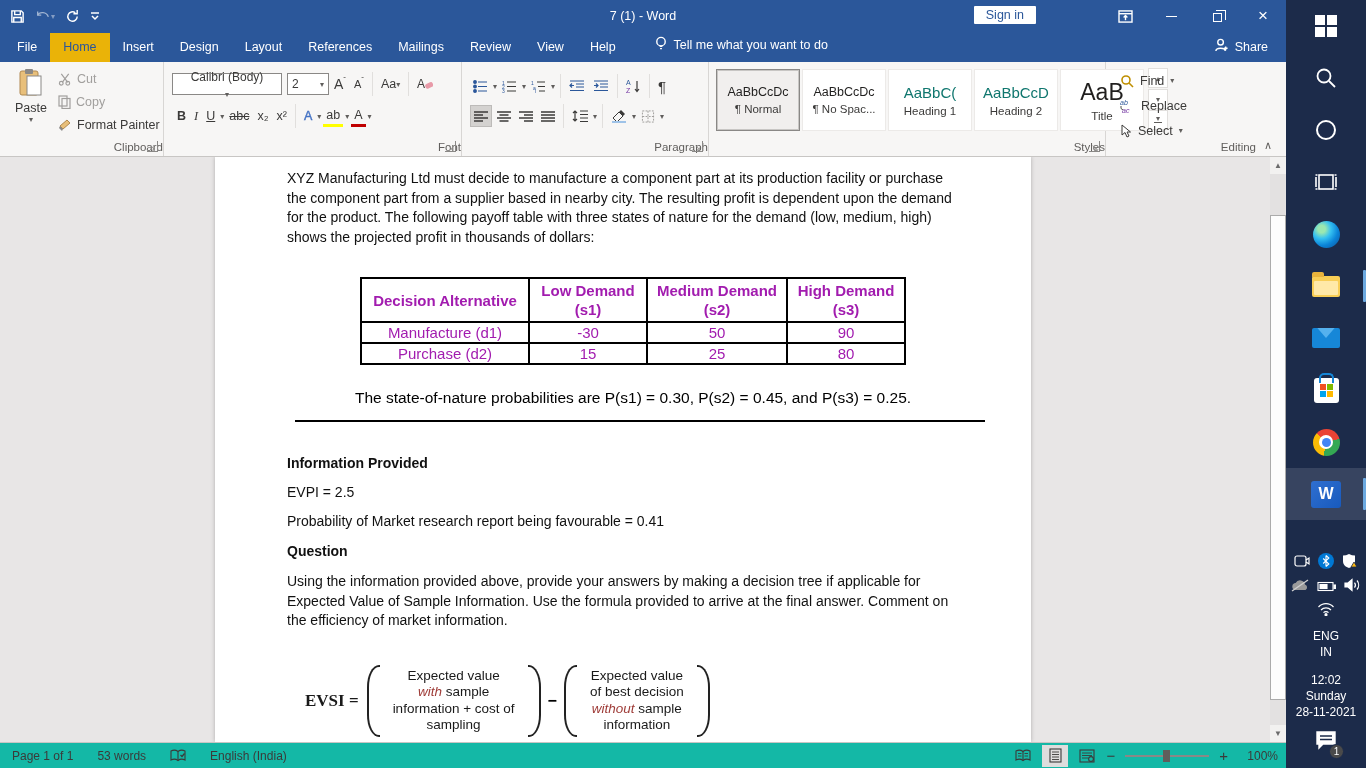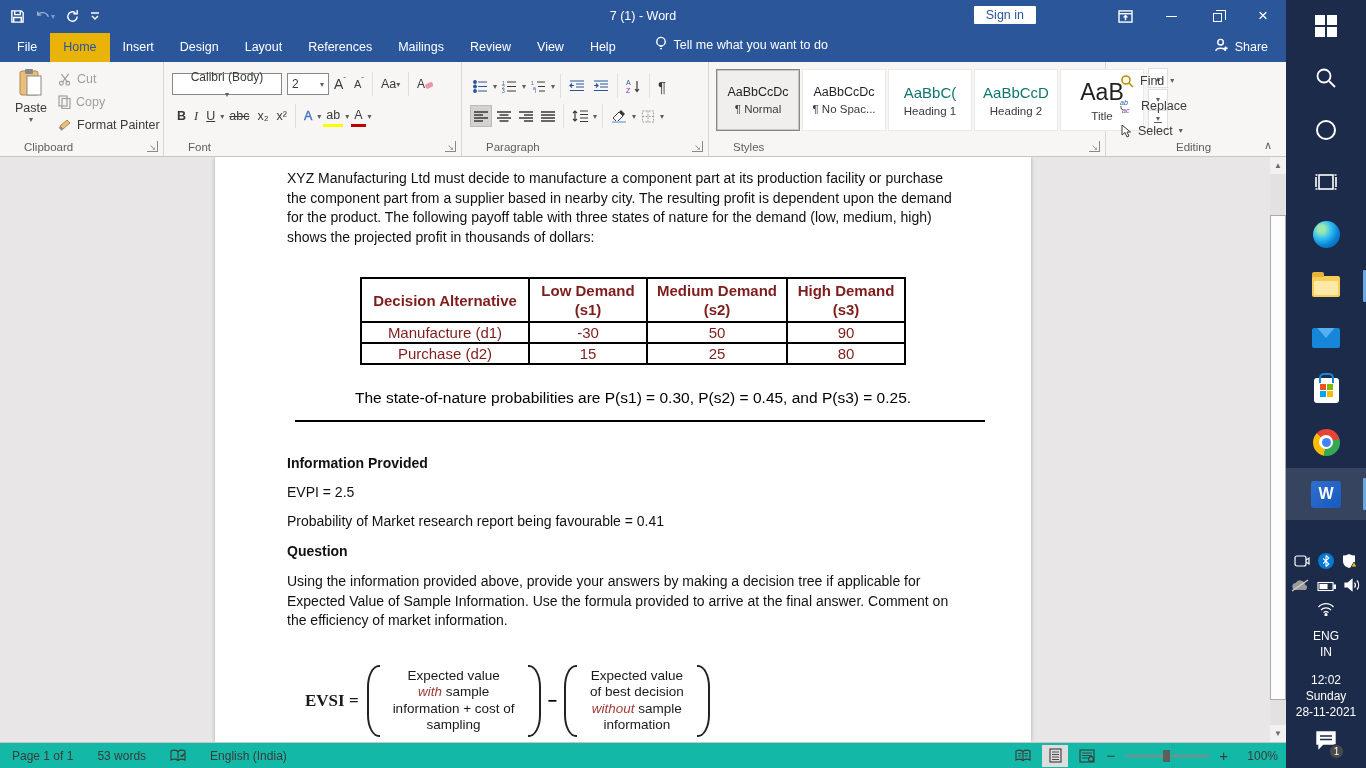--- a/index.html
+++ b/index.html
@@ -20,21 +20,21 @@
   
   .tabsrow { position:absolute; left:0; top:32px; width:1286px; height:30px; background:#2b579a; display:flex; align-items:flex-end; color:#fff; font-size:12.5px; }
   .tab { padding:7px 13px 8px; cursor:default; }
   .tab.active { background:#eab308; color:#2b579a; }
   .tellme { display:flex; align-items:center; gap:7px; margin-left:26px; padding-bottom:8px; }
   .share { position:absolute; right:18px; bottom:7px; display:flex; gap:6px; align-items:center; }
 
   
   .ribbon { position:absolute; left:0; top:62px; width:1286px; height:95px; background:#f7f6f5; border-bottom:1px solid #c8c6c4; }
   .rgroup { position:absolute; top:0; height:94px; border-right:1px solid #d8d6d4; }
-  .glabel { position:absolute; bottom:3px; left:0; right:0; text-align:left; font-size:11.5px; color:#605e5c;margin-left:24px; }
+  .glabel { position:absolute; bottom:3px; left:0; right:0; text-align:right; font-size:11.5px; color:#605e5c; }
   .launcher { position:absolute; bottom:4px; right:5px; width:11px; height:11px; border-left:1px solid #8a8886; border-top:1px solid #8a8886; transform:rotate(180deg); color:#8a8886; }
   .launcher:before{ content:"↘"; position:absolute; font-size:8px; left:1px; top:-1px; transform:rotate(180deg);}
   .rtxt { font-size:12.5px; color:#3b3a39; }
   .caret { font-size:8px; color:#605e5c; }
   .icbtn { display:flex; align-items:center; justify-content:center; height:22px; padding:0 3px; color:#3b3a39; }
   .vline { width:1px; background:#e1dfdd; height:24px; margin:0 3px; }
 
   
   .pastebtn { position:absolute; left:8px; top:6px; width:46px; height:72px; display:flex; flex-direction:column; align-items:center; font-size:12.5px; color:#3b3a39; }
   .cliprow { position:absolute; left:58px; display:flex; align-items:flex-end; gap:5px; font-size:12.5px; color:#a19f9d; }
@@ -61,21 +61,21 @@
   
   .editrow { display:flex; align-items:center; gap:6px; font-size:12.5px; color:#3b3a39; height:21px; }
 
   .collapse { position:absolute; right:14px; bottom:4px; color:#605e5c; font-size:11px; }
 
   
   .docarea { position:absolute; left:0; top:157px; width:1286px; height:585px; background:#e8e6e6; overflow:hidden; }
   .page { position:absolute; left:215px; top:0; width:816px; height:585px; background:#fff; box-shadow:0 0 4px rgba(0,0,0,.25); padding:12px 72px 0 72px; }
   .p1 { font-size:14px; line-height:19.5px; color:#111; width:672px; }
   .figwrap { margin:30px 0 0 8px; width:676px; text-align:center; }
-  table.payoff { border-collapse:collapse; margin:0 auto; font-size:15px; color:#7f1d1d; }
+  table.payoff { border-collapse:collapse; margin:0 auto; font-size:15px; color:#a21caf; }
   table.payoff th, table.payoff td { border:2px solid #000; text-align:center; padding:1px 10px; }
   table.payoff th { font-weight:bold; white-space:pre-line; line-height:19px; padding:2px 8px; }
   td.c1 { min-width:168px; } th.c1{ min-width:168px; }
   .c2 { min-width:118px; } .c3 { min-width:140px; } .c4 { min-width:118px; }
   .probline { margin-top:24px; font-size:15.5px; color:#000; }
   .rule { margin-top:13px; height:2px; background:#000; width:690px; margin-left:0; }
   .bhead { margin-top:33px; font-size:14px; font-weight:bold; color:#111; }
   .bline { margin-top:13px; font-size:14px; color:#111; }
   .qpara { margin-top:13px; font-size:14px; line-height:19.5px; color:#111; width:684px; }
   .formula { margin:34px 0 0 18px; display:flex; align-items:center; gap:5px; }

